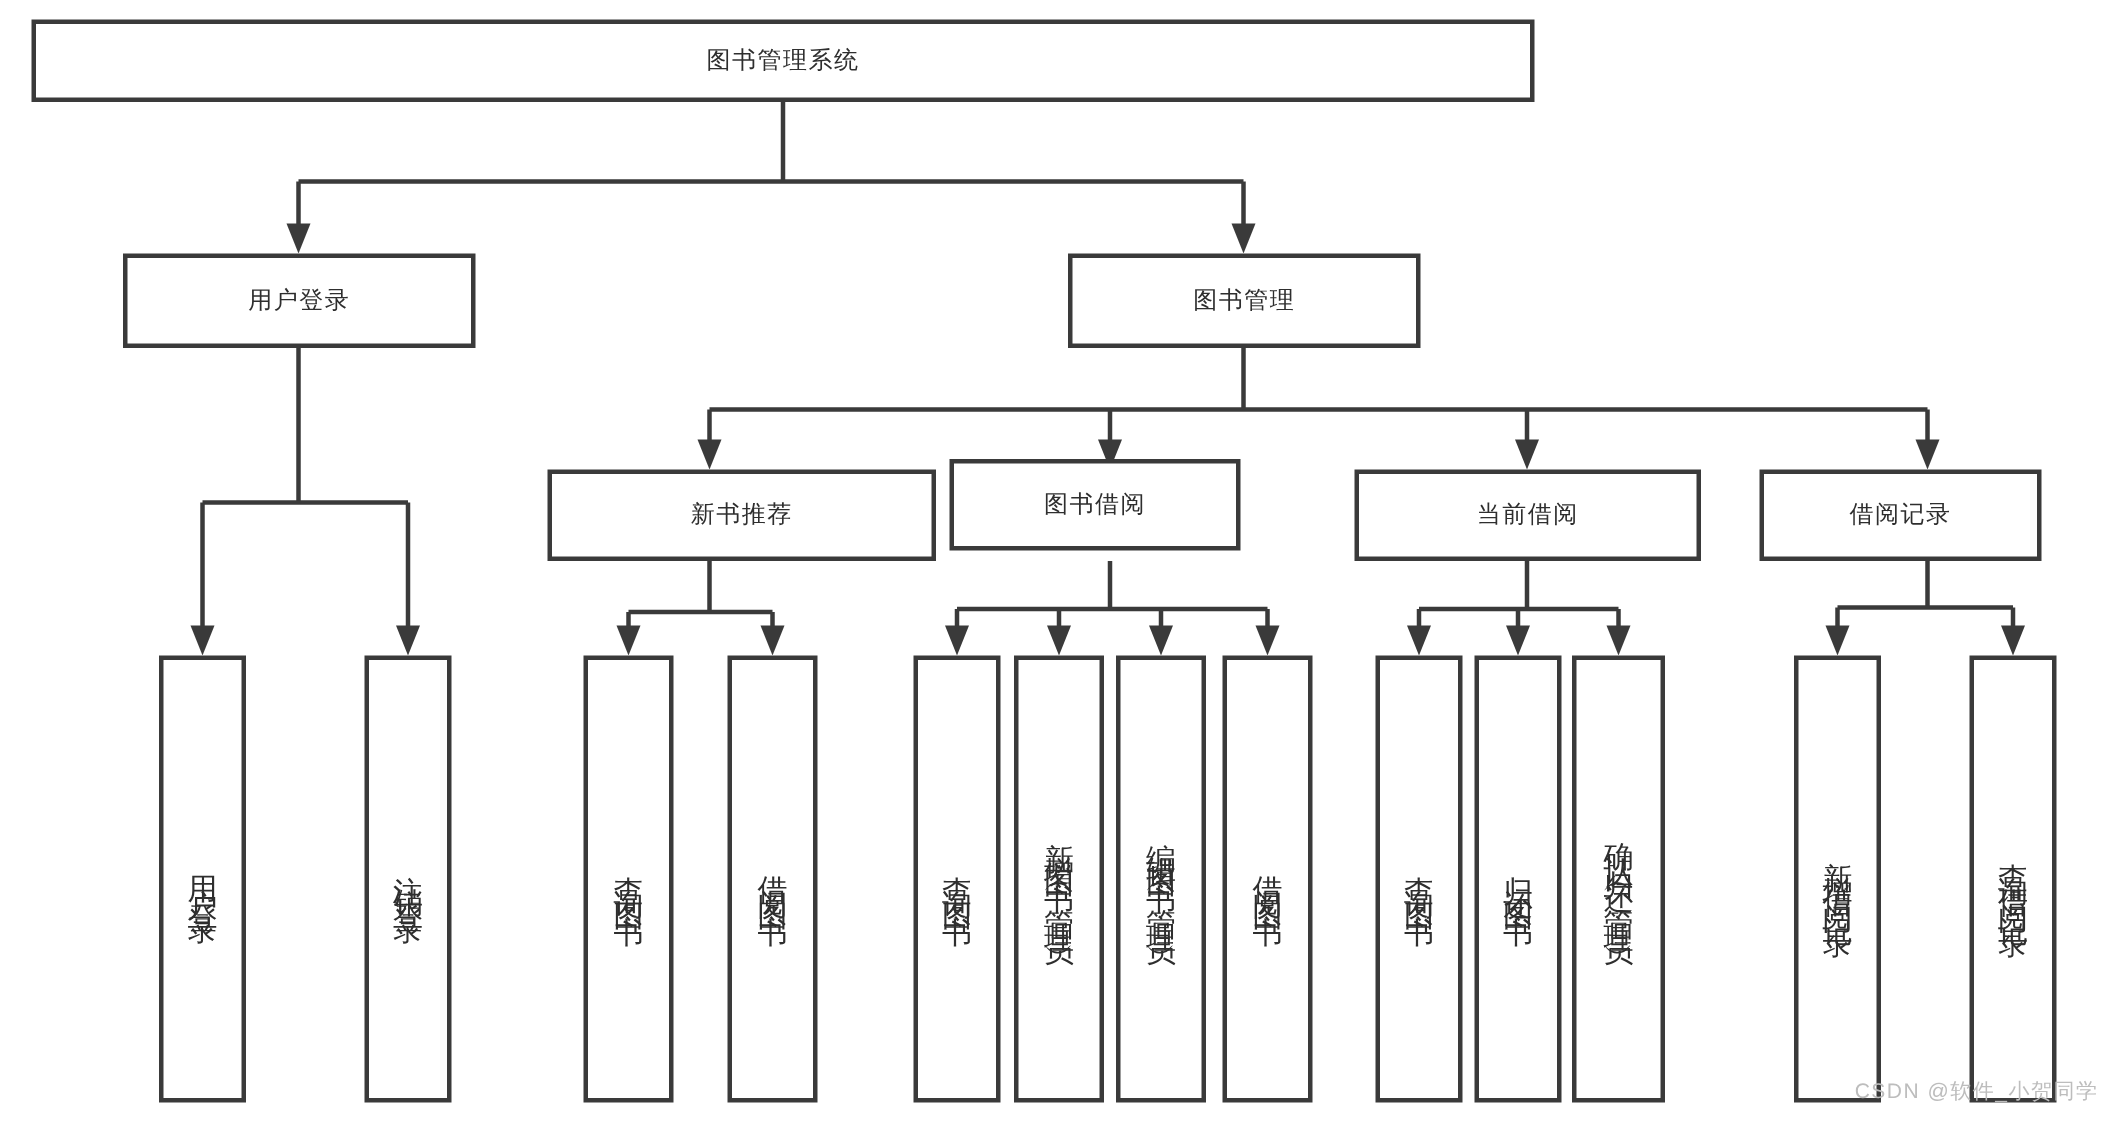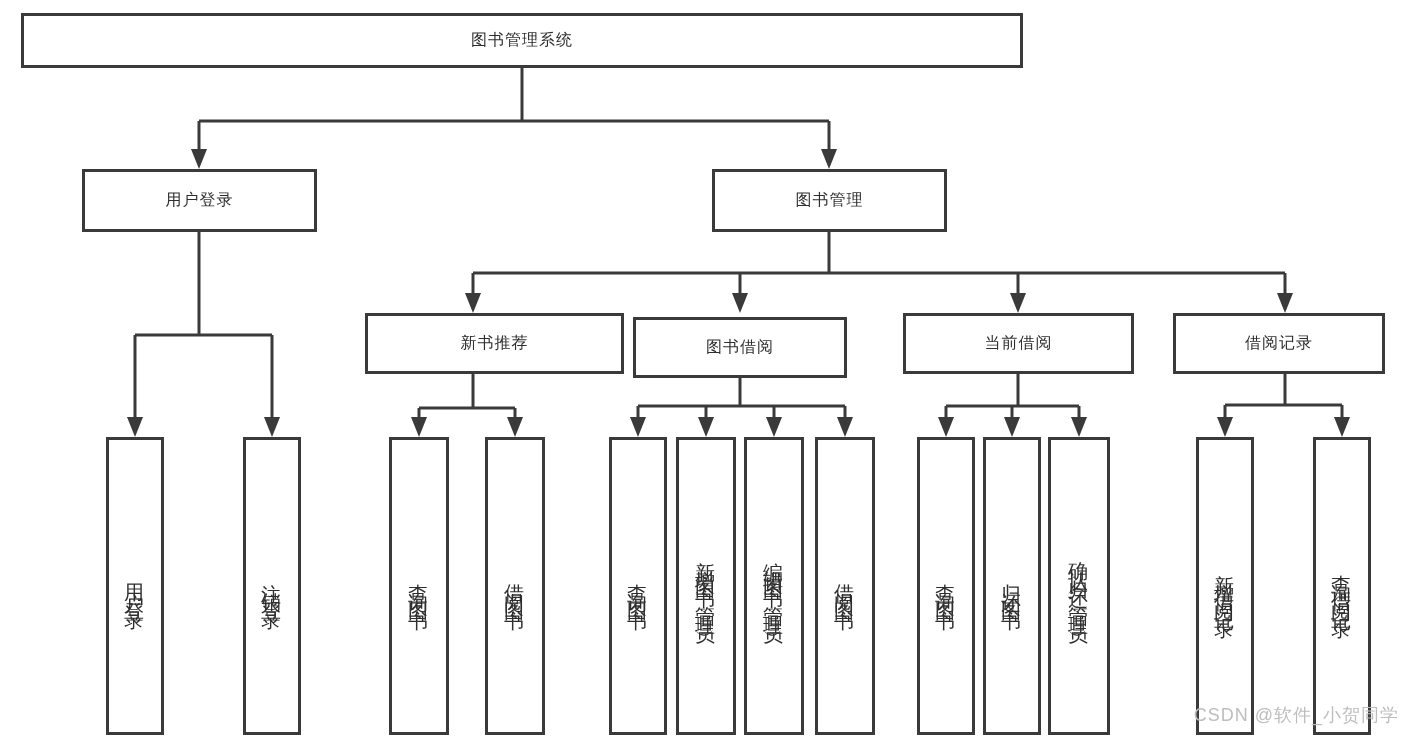--- a/index.html
+++ b/index.html
@@ -37,23 +37,23 @@
     letter-spacing: 1px;
     white-space: nowrap;
   }
   
   .n-root   { left: 21px;   top: 13px;  width: 1002px; height: 55px; }
   
   .n-login  { left: 82px;   top: 169px; width: 235px;  height: 63px; }
   .n-mgmt   { left: 712px;  top: 169px; width: 235px;  height: 63px; text-align: right; }
   
   .n-rec    { left: 365px;  top: 313px; width: 259px;  height: 61px; }
-  .n-borrow { left: 633px;  top: 317px; width: 214px;  height: 61px; }
+  .n-borrow { left: 633px;  top: 306px; width: 194px;  height: 61px; }
   .n-cur    { left: 903px;  top: 313px; width: 231px;  height: 61px; font-family: Liberation Mono, monospace; }
-  .n-log    { left: 1173px; top: 313px; width: 212px;  height: 61px; }
+  .n-log    { left: 1173px; top: 313px; width: 188px;  height: 61px; }
   
   .leaf { top: 437px; height: 298px; }
   .leaf .lbl {
     writing-mode: vertical-rl;
     text-orientation: mixed;
     font-size: 20px;
     letter-spacing: 0.45em;
     white-space: nowrap;
   }
   .l-a1 { left: 106px;  width: 58px; }
@@ -65,23 +65,23 @@
   .l-c3 { left: 744px;  width: 60px; }
   .l-c4 { left: 815px;  width: 60px; }
   .l-d1 { left: 917px;  width: 58px; }
   .l-d2 { left: 983px;  width: 58px; }
   .l-d3 { left: 1048px; width: 62px; }
   .l-e1 { left: 1196px; width: 58px; }
   .l-e2 { left: 1313px; width: 58px; }
   .watermark {
     position: absolute;
     right: 6px;
-    bottom: 20px;
+    bottom: 10px;
     z-index: 5;
-    font-size: 18px;
+    font-size: 14px;
     letter-spacing: 1px;
     color: #bdbdbd;
     white-space: nowrap;
   }
 </style>
 </head>
 <body>
 
 <div class="stage">
 

